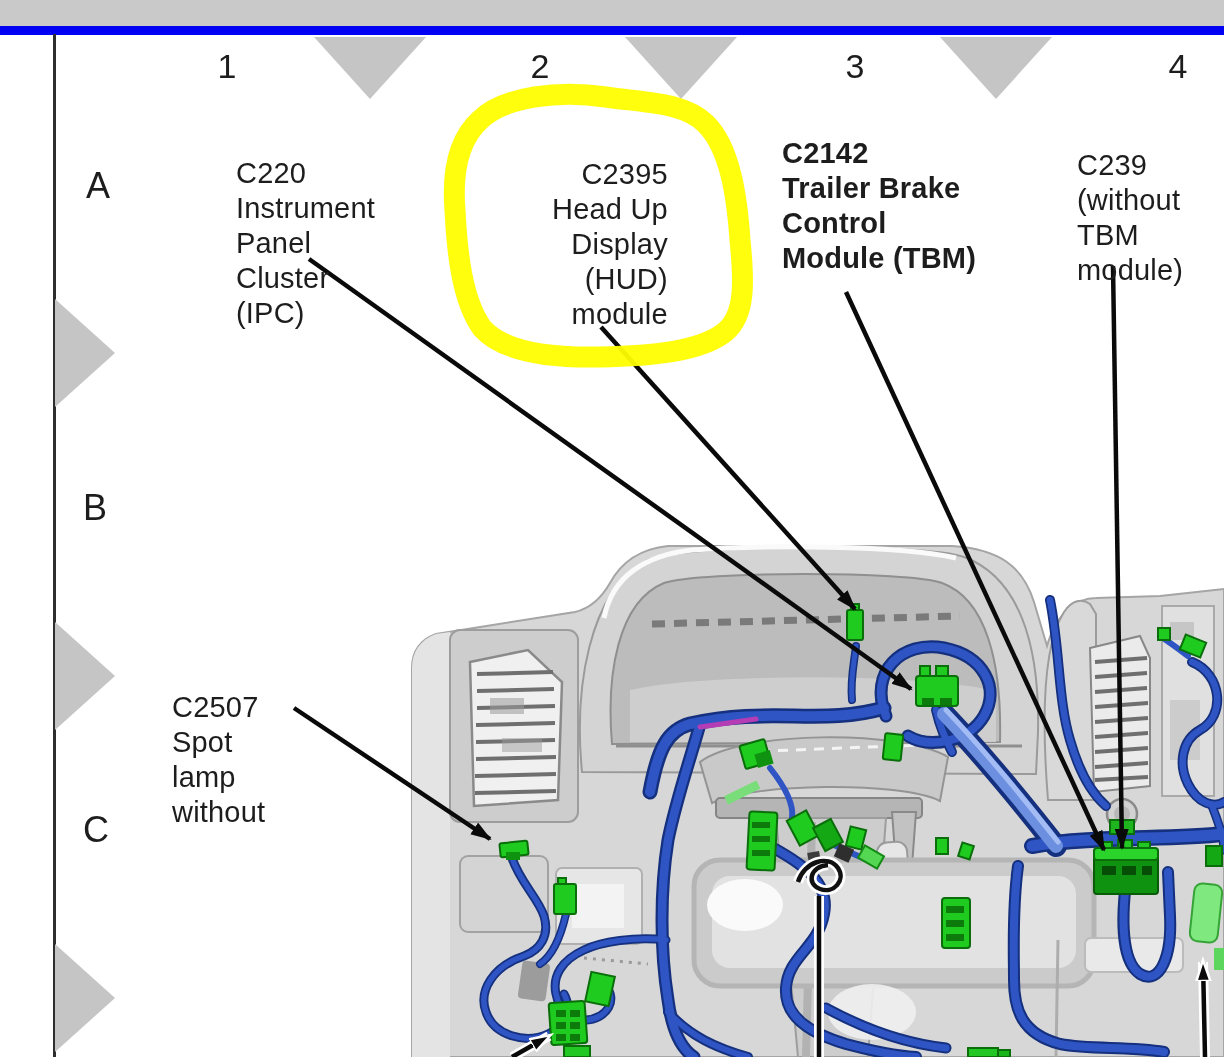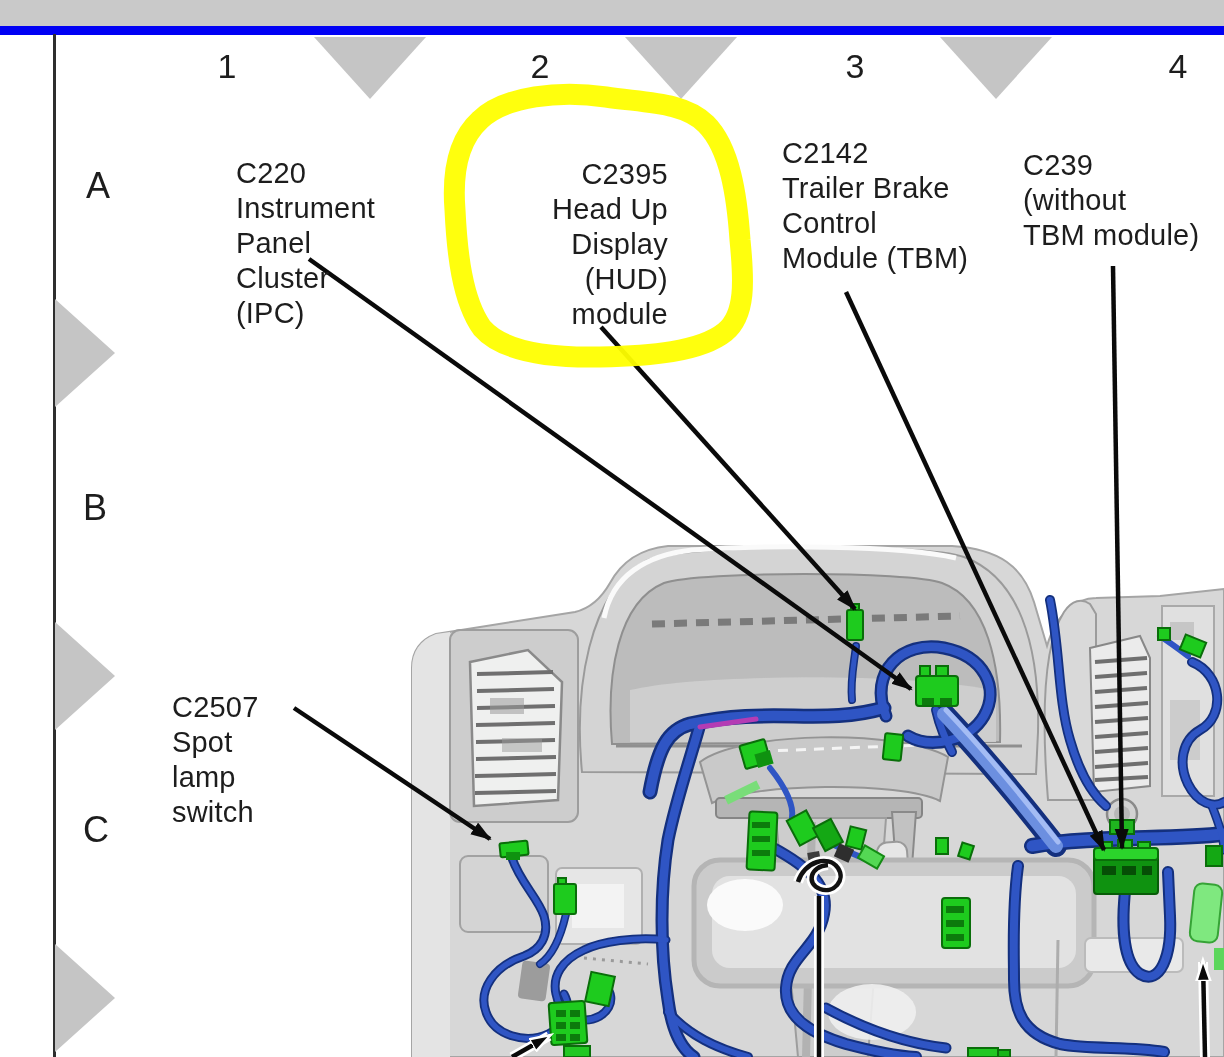--- a/index.html
+++ b/index.html
@@ -269,24 +269,24 @@
   <div class="callout" style="left: 192px; top: 156px; margin-left: 44px;">C220
 Instrument
 Panel
 Cluster
 (IPC)</div>
   <div class="callout" style="left: 552px; top: 157px; text-align: right;">C2395
 Head Up
 Display
 (HUD)
 module</div>
-  <div class="callout" style="left: 782px; top: 136px;">C2142
+  <div class="callout" style="left: 782px; top: 136px; font-weight: bold;">C2142
 Trailer Brake
 Control
 Module (TBM)</div>
-  <div class="callout" style="left: 1023px; top: 148px;"> C239
+  <div class="callout" style="left: 1077px; top: 148px;"> C239
 (without
 TBM module)</div>
   <div class="callout" style="left: 172px; top: 690px;">C2507
 Spot
 lamp
-switch</div>
+without</div>
 </div>
 
 </body></html>

